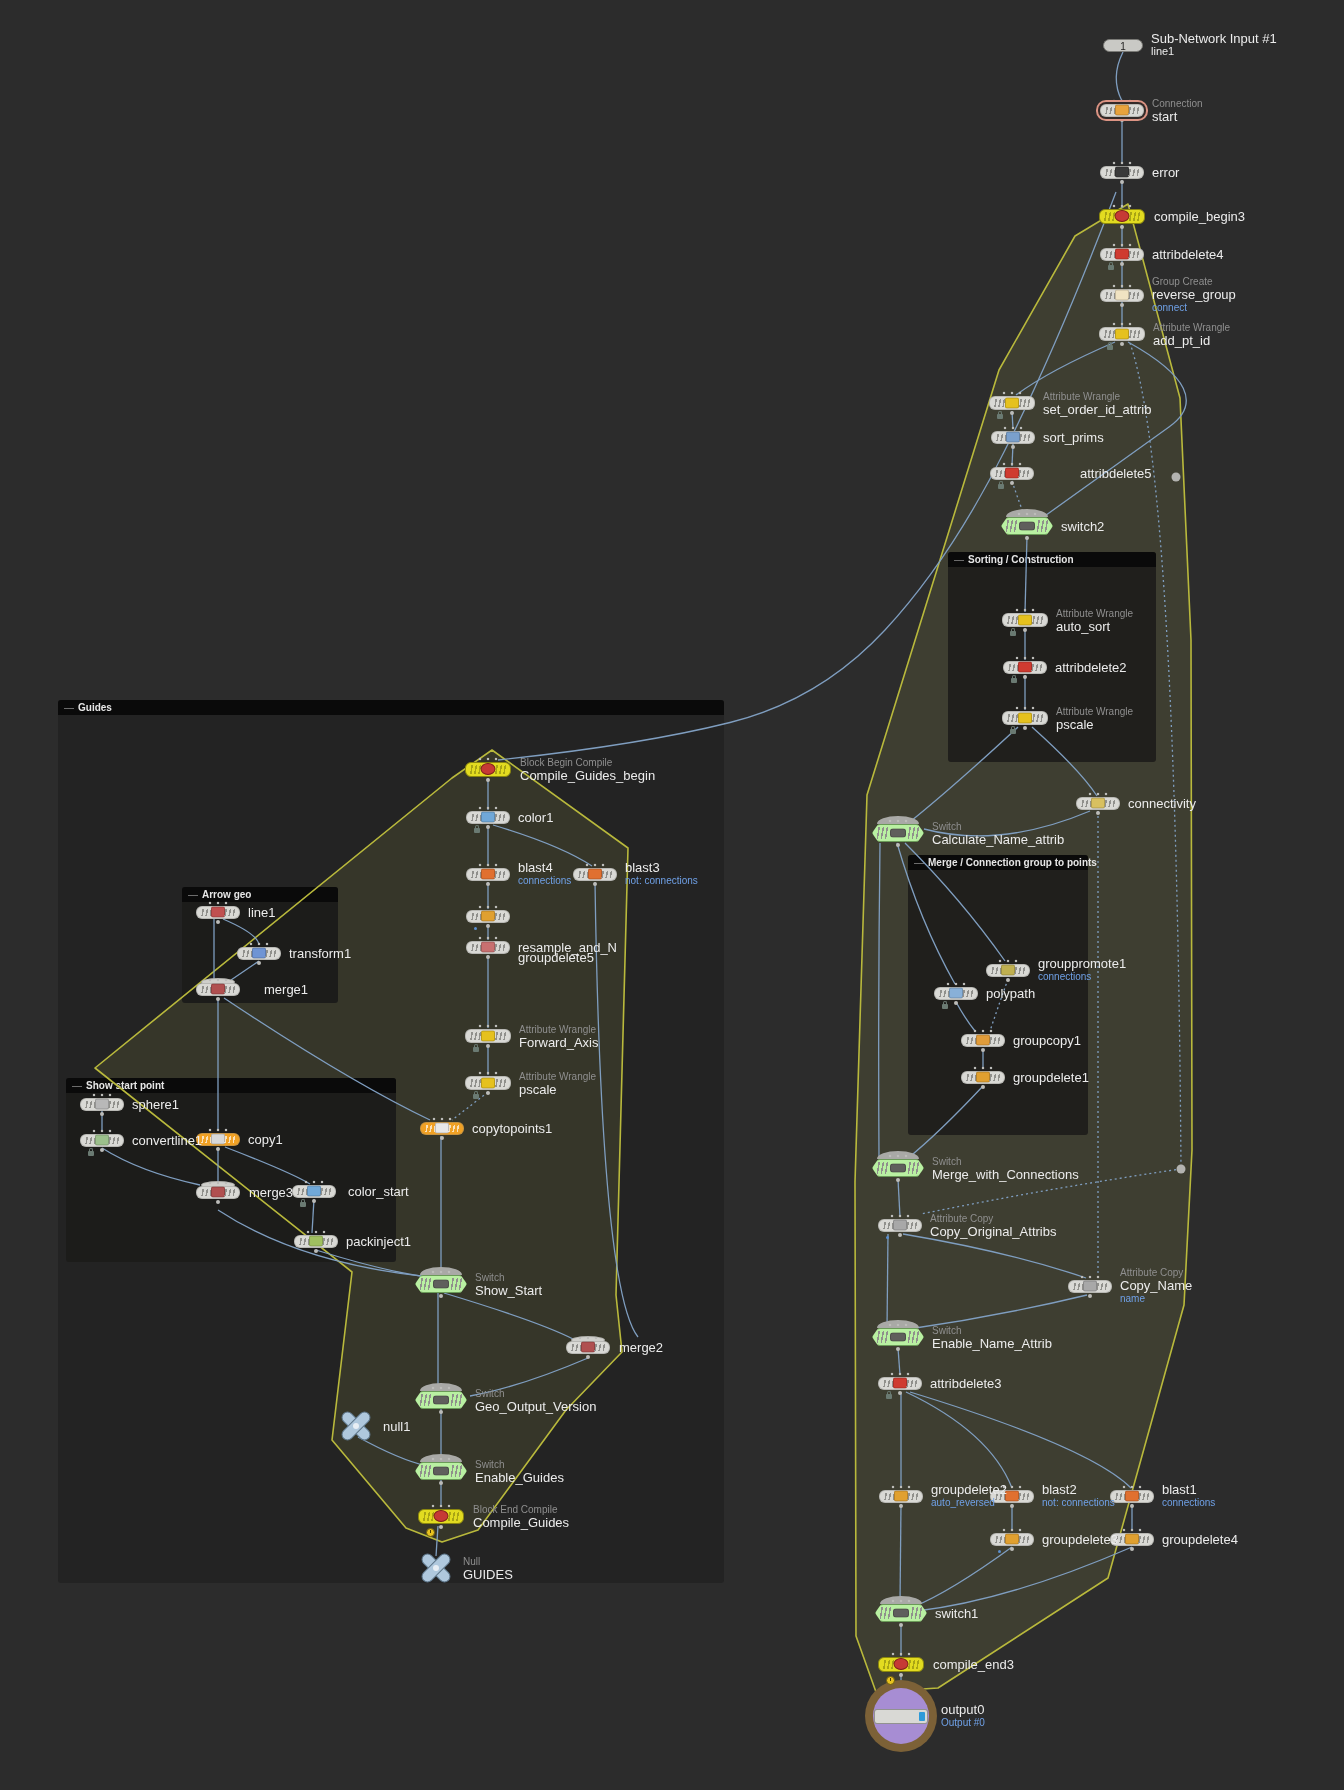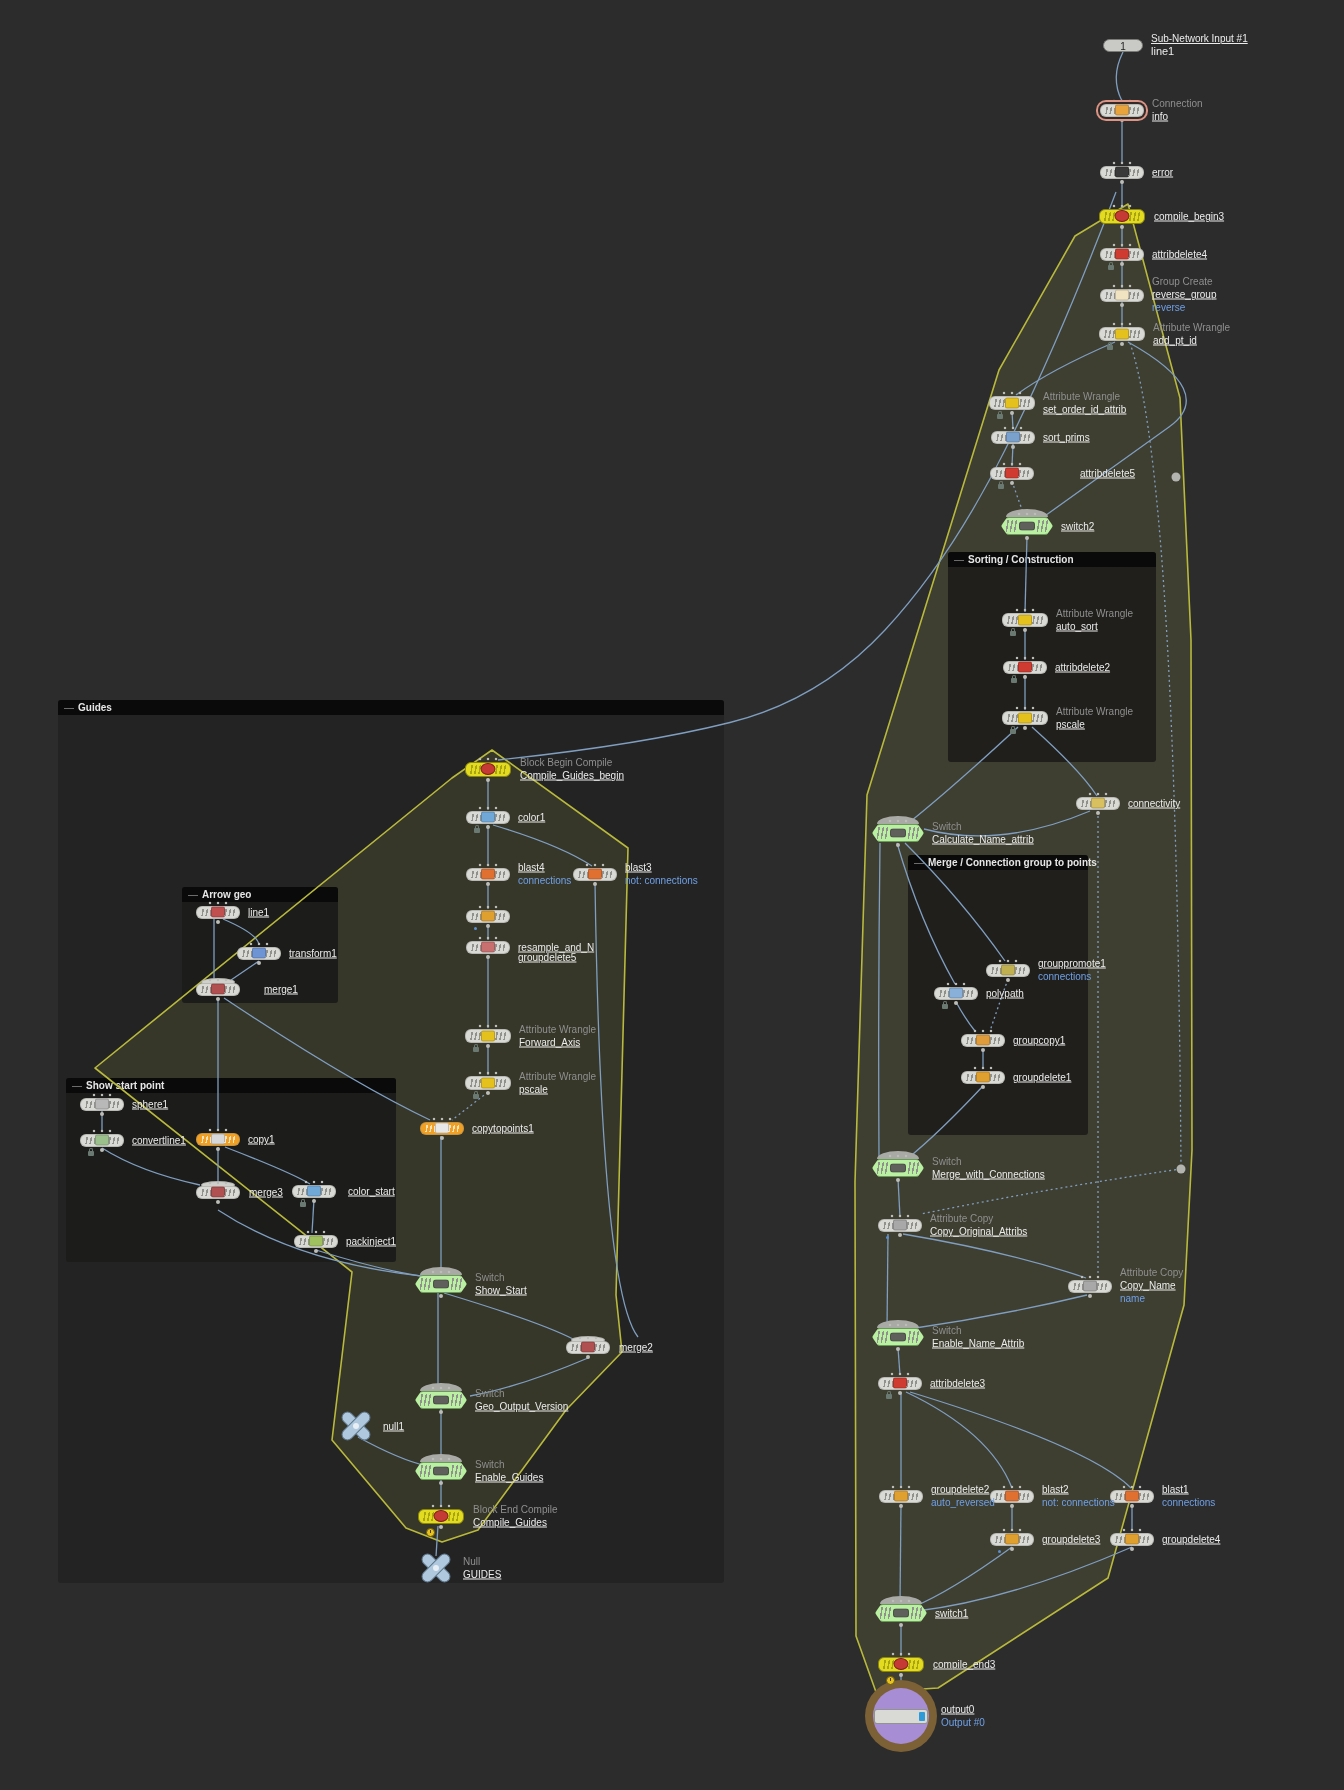--- a/index.html
+++ b/index.html
@@ -48,21 +48,21 @@
   .pill-num{position:absolute;left:0;right:0;top:0;bottom:0;text-align:center;font-size:10px;
        color:#222;line-height:13px;}
   .sel .nbody{box-shadow:0 0 0 2px #332a28,0 0 0 4px #dc9484;}
   .dots-top{position:absolute;left:50%;transform:translateX(-50%);top:-5px;width:26px;height:4px;
        background-image:radial-gradient(circle,#bcbcb9 1.4px,transparent 1.6px);
        background-size:8px 4px;background-position:center;}
   .dot-bot{position:absolute;left:50%;transform:translateX(-50%);bottom:-5px;width:4px;height:4px;
        border-radius:50%;background:#bcbcb9;}
   .labels{position:absolute;transform:translateY(-50%);white-space:nowrap;z-index:5;}
   .tlabel{font-size:10px;color:#8f8f8f;line-height:12px;}
-  .nlabel{font-size:10px;color:#ececec;line-height:13px;text-decoration:underline;}
+  .nlabel{font-size:13px;color:#ececec;line-height:13px;}
   .slabel{font-size:11px;color:#ececec;line-height:13px;}
   .xlabel{font-size:10px;color:#6fa0e6;line-height:14px;}
   .badge{position:absolute;z-index:5;}
   .badge.lock{width:6px;height:5px;background:#6a7a72;border-radius:1px;}
   .badge.lock:before{content:"";position:absolute;left:1px;top:-3px;width:4px;height:3px;
        border:1px solid #6a7a72;border-bottom:none;border-radius:3px 3px 0 0;box-sizing:border-box;}
   .badge.clock{width:9px;height:9px;border-radius:50%;background:#e8c31f;border:1px solid #6a5a10;
        box-sizing:border-box;}
   .badge.clock:before{content:"";position:absolute;left:3px;top:1px;width:1px;height:3px;background:#4a3f08;}
   .badge.bluedot{width:3px;height:3px;border-radius:50%;background:#5a8fd0;}
@@ -181,21 +181,21 @@
       <span class="dots-top"></span>
       <span class="dot-bot"></span>
       <span class="nbody">
         <span class="stripes l"></span>
         <span class="icon" style="background: rgb(232, 163, 61);"></span>
         <span class="stripes r"></span>
       </span>
     </div>
     <div class="labels" style="left: 1152px; top: 110px;">
       <div class="tlabel">Connection</div>
-      <div class="nlabel">info</div>
+      <div class="nlabel">start</div>
     </div>
     <div class="node kind-std" style="left: 1100px; top: 165.5px; width: 44px; height: 13px;">
       <span class="dots-top"></span>
       <span class="dot-bot"></span>
       <span class="nbody">
         <span class="stripes l"></span>
         <span class="icon" style="background: rgb(58, 58, 58);"></span>
         <span class="stripes r"></span>
       </span>
     </div>
@@ -232,21 +232,21 @@
       <span class="dot-bot"></span>
       <span class="nbody">
         <span class="stripes l"></span>
         <span class="icon" style="background: rgb(240, 227, 194);"></span>
         <span class="stripes r"></span>
       </span>
     </div>
     <div class="labels" style="left: 1152px; top: 295px;">
       <div class="tlabel">Group Create</div>
       <div class="nlabel">reverse_group</div>
-      <div class="xlabel">reverse</div>
+      <div class="xlabel">connect</div>
     </div>
     <div class="node kind-wrangle" style="left: 1099px; top: 327px; width: 46px; height: 14px;">
       <span class="dots-top"></span>
       <span class="dot-bot"></span>
       <span class="nbody">
         <span class="stripes l"></span>
         <span class="icon" style="background: rgb(229, 193, 30);"></span>
         <span class="stripes r"></span>
       </span>
     </div>

